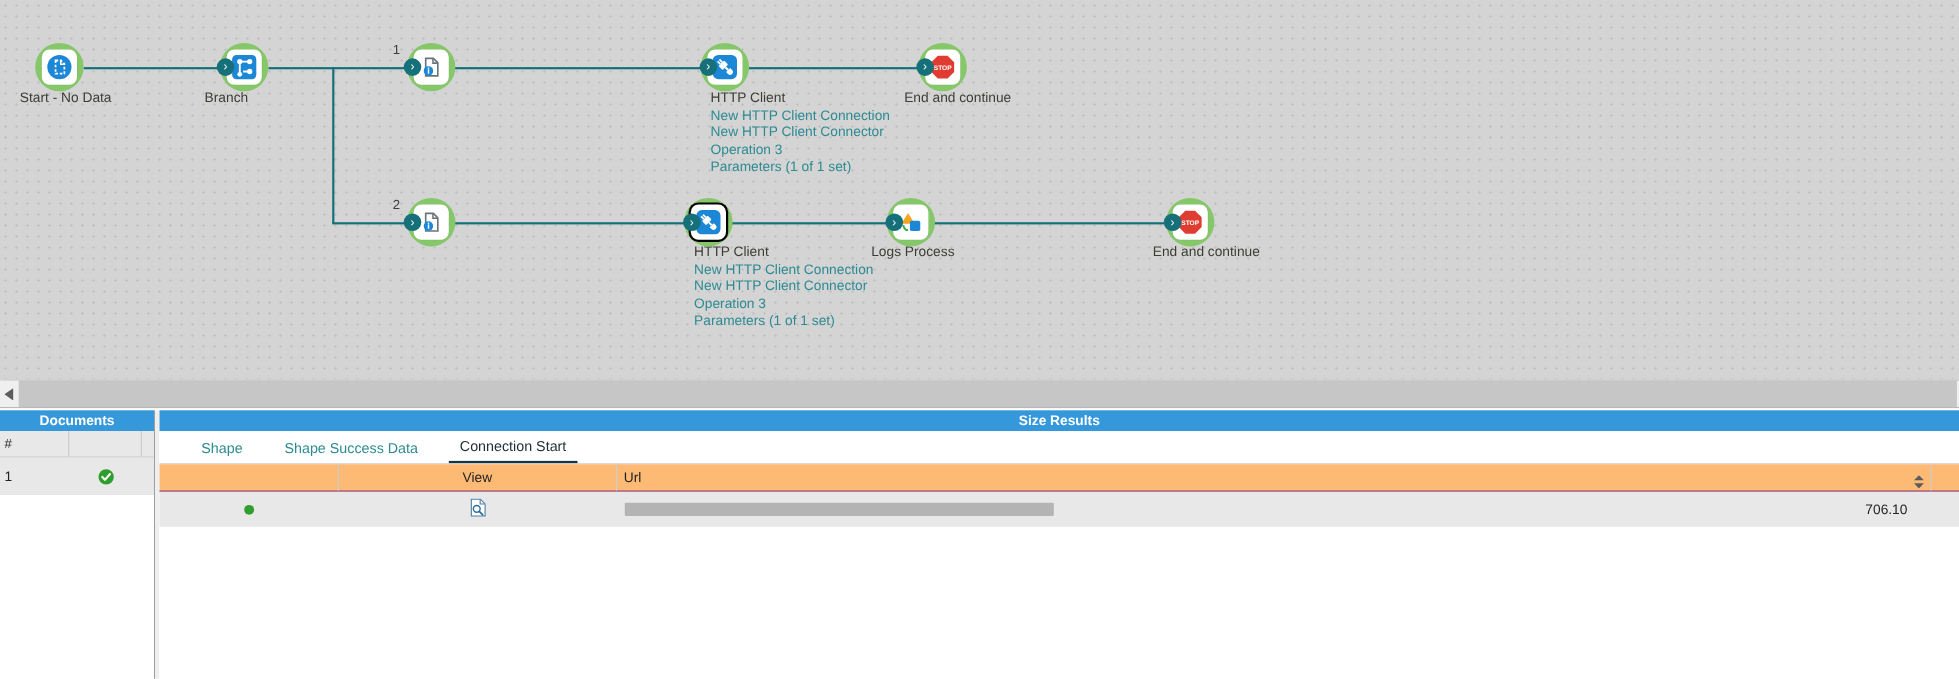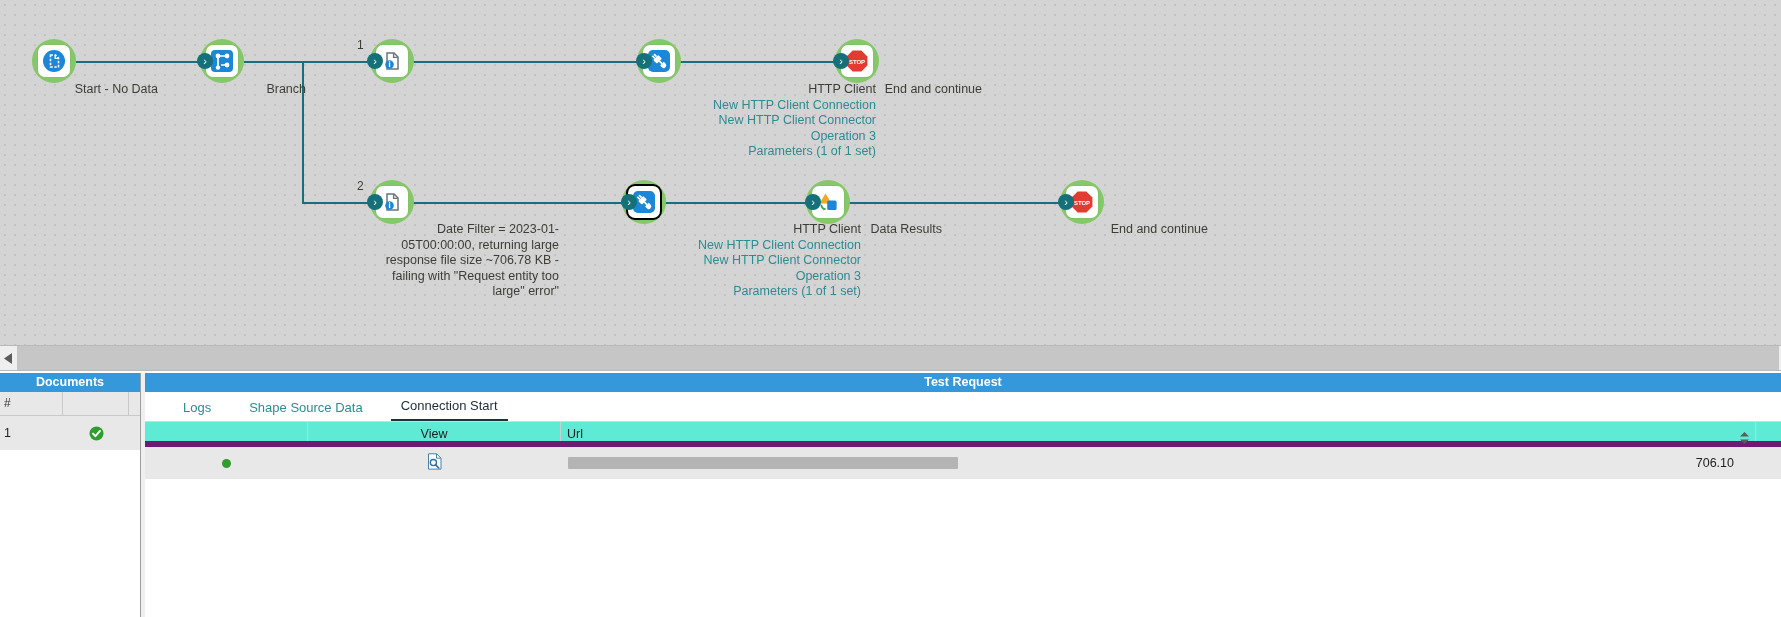--- a/index.html
+++ b/index.html
@@ -66,21 +66,20 @@
     z-index: 5;
     font-family: "Liberation Sans", sans-serif;
   }
 
   .node-label {
     position: absolute;
     font-size: 12.5px;
     color: #3d3d35;
     line-height: 15.6px;
     z-index: 3;
-    text-align: right;
   }
   .node-label .sub {
     color: #2d8b92;
   }
   .branch-num {
     position: absolute;
     font-size: 12px;
     color: #3d3d35;
     z-index: 3;
   }
@@ -189,22 +188,22 @@
   }
   #table {
     flex: 1;
     display: flex;
     flex-direction: column;
     font-size: 12.5px;
   }
   #thead {
     display: flex;
     height: 25px;
-    background: #5eead4;
-    border-bottom: 6px solid #701a75;
+    background: #fdba74;
+    border-bottom: 1px solid #701a75;
     color: #222222;
   }
   #thead > div {
     border-right: 1px solid #cecece;
     line-height: 24px;
   }
   .th-sel { width: 163px; }
   .th-view { width: 253px; text-align: center; }
   .th-url { flex: 1; padding-left: 6px; position: relative; }
   .th-size { width: 220px; text-align: right; padding-right: 22px; position: relative; }
@@ -341,21 +340,20 @@
     <div class="chip">
       <svg width="24" height="24" viewBox="0 0 24 24">
         <path d="M7 4h7l4 4v12H7z" fill="#ffffff" stroke="#6b7478" stroke-width="1.5"></path>
         <path d="M13.6 4.2v4.2h4.2" fill="none" stroke="#6b7478" stroke-width="1.4"></path>
         <circle cx="9.5" cy="15.5" r="4.3" fill="#1b87d6"></circle>
         <rect x="8.9" y="14" width="1.3" height="4" fill="#ffffff"></rect>
         <rect x="8.9" y="12.3" width="1.3" height="1.3" fill="#ffffff"></rect>
       </svg>
     </div>
   </div>
-  <div class="node-label" style="left:377px; top:222px; width:182px;">Date Filter = 2023-01-05T00:00:00, returning large response file size ~706.78 KB - failing with "Request entity too large" error"</div>
 
   <div class="node selected" style="left:622px; top:180px;">
     <div class="chip">
       <svg width="24" height="24" viewBox="0 0 24 24">
         <rect x="1" y="1" width="22" height="22" rx="5" fill="#1b87d6"></rect>
         <g transform="rotate(-45 12 12)">
           <rect x="10.2" y="3.6" width="1.6" height="3.6" fill="#ffffff"></rect>
           <rect x="12.6" y="3.6" width="1.6" height="3.6" fill="#ffffff"></rect>
           <rect x="8.6" y="7.2" width="7.2" height="5.2" rx="1" fill="#ffffff"></rect>
           <rect x="11.3" y="12.4" width="1.8" height="3.6" fill="#ffffff"></rect>
@@ -375,21 +373,21 @@
   <div class="node" style="left:806px; top:180px;">
     <div class="chip">
       <svg width="24" height="24" viewBox="0 0 24 24">
         <polygon points="9.5,3.6 15.6,13.4 3.4,13.4" fill="#f5a623"></polygon>
         <rect x="11.2" y="10.6" width="9.4" height="9.4" rx="1.6" fill="#1b87d6"></rect>
         <path d="M5.4 14.6a4.2 4.2 0 004.1 4.6" fill="none" stroke="#3aa84a" stroke-width="1.8"></path>
         <path d="M9.6 19.2l-2.1 1.3 0-2.6z" fill="#3aa84a"></path>
       </svg>
     </div>
   </div>
-  <div class="node-label" style="left:792px; top:222px; width:150px;">Data Results</div>
+  <div class="node-label" style="left:792px; top:222px; width:150px;">Logs Process</div>
 
   <div class="node" style="left:1060px; top:180px;">
     <div class="chip">
       <svg width="26" height="26" viewBox="0 0 26 26">
         <polygon points="8.6,2.6 17.4,2.6 23.4,8.6 23.4,17.4 17.4,23.4 8.6,23.4 2.6,17.4 2.6,8.6" fill="#e03c31"></polygon>
         <text x="13" y="15.6" font-size="6" font-weight="bold" fill="#ffffff" text-anchor="middle" font-family="Liberation Sans, sans-serif">STOP</text>
       </svg>
     </div>
   </div>
   <div class="node-label" style="left:1048px; top:222px; width:160px;">End and continue</div>
@@ -422,25 +420,25 @@
         </svg>
       </div>
       <div class="c2"></div>
     </div>
     <div id="doc-fill"></div>
   </div>
 
   <div class="vdivider"></div>
 
   <div id="results">
-    <div class="panel-title">Test Request</div>
+    <div class="panel-title">Size Results</div>
 
     <div id="tabs">
-      <div class="tab">Logs</div>
-      <div class="tab">Shape Source Data</div>
+      <div class="tab">Shape</div>
+      <div class="tab">Shape Success Data</div>
       <div class="tab active">Connection Start</div>
     </div>
 
     <div id="table">
       <div id="thead">
         <div class="th-sel"></div>
         <div class="th-view">View</div>
         <div class="th-url">
           <span>Url</span>
           <span class="sort-icon">

